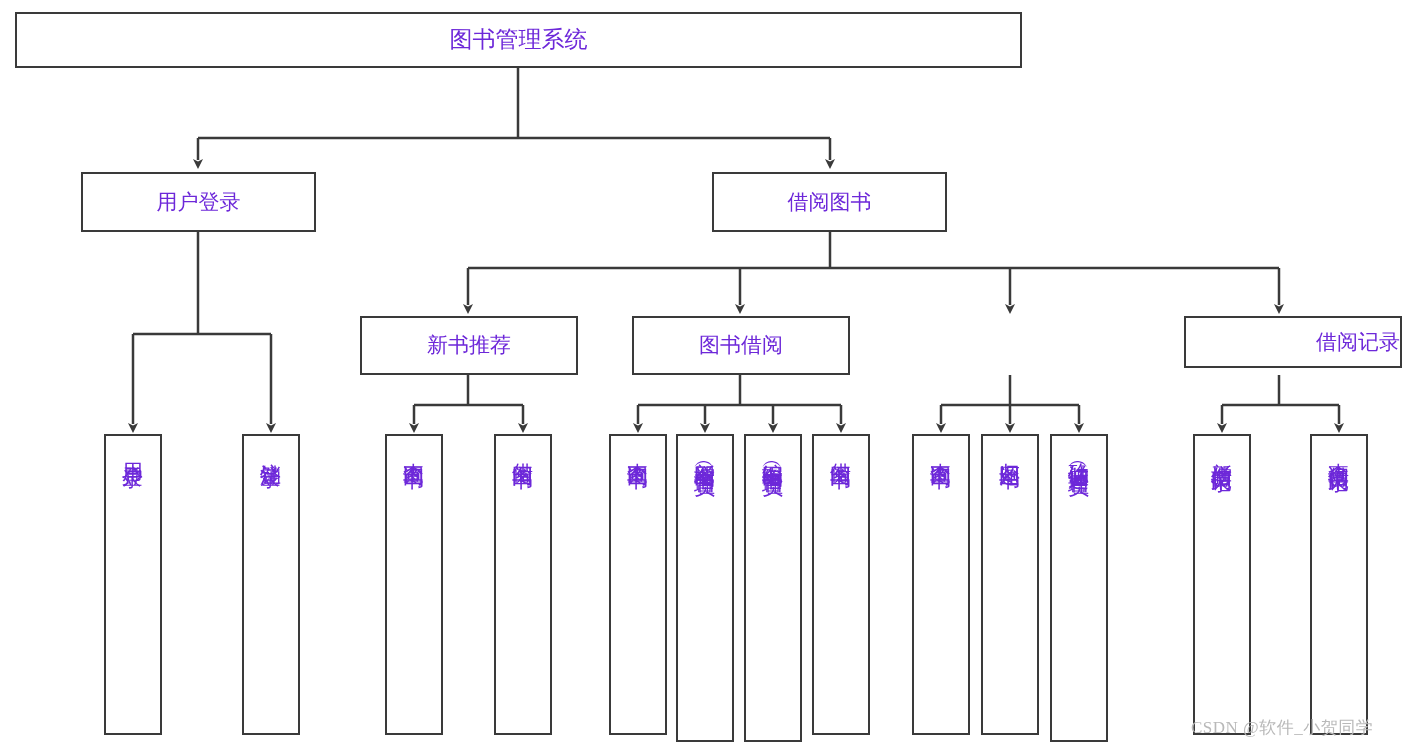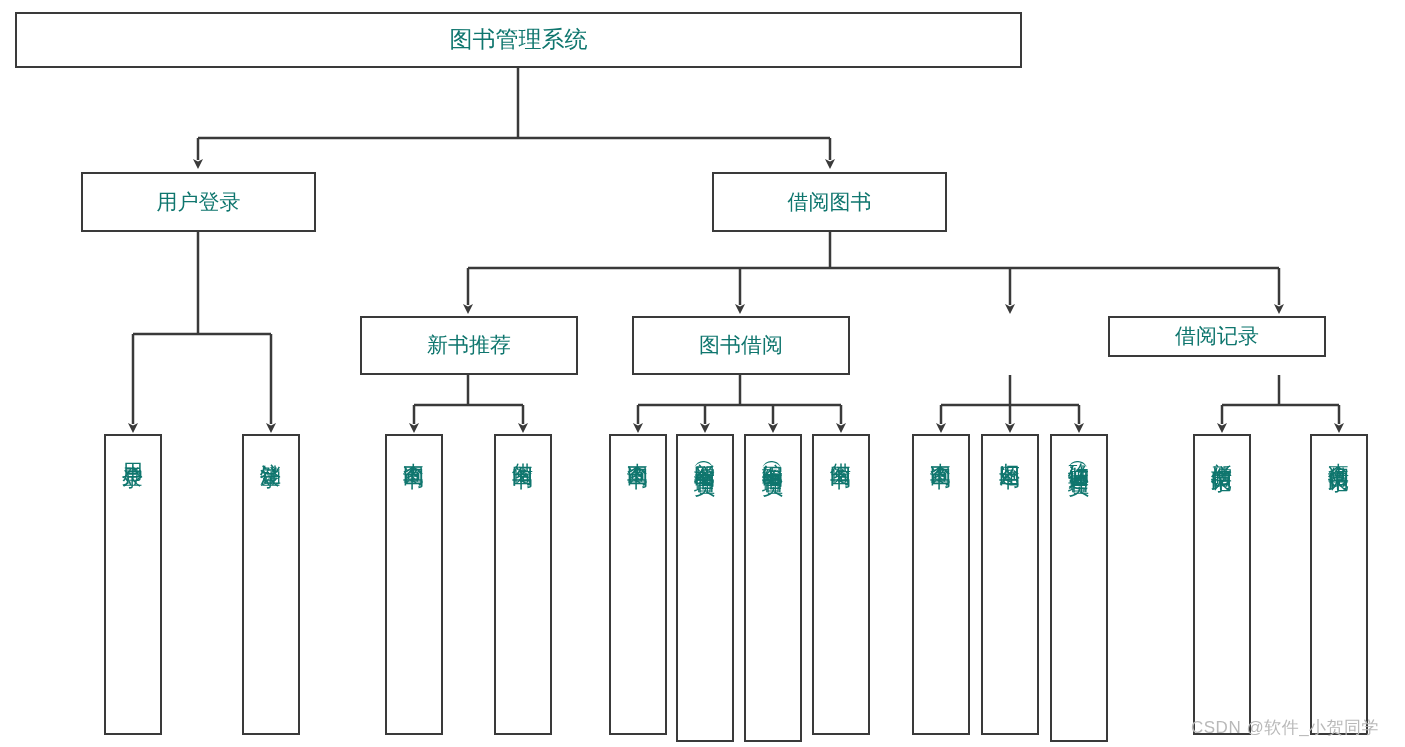--- a/index.html
+++ b/index.html
@@ -24,21 +24,21 @@
     background: #ffffff;
     display: flex;
     align-items: center;
     justify-content: center;
     color: #1a1a1a;
   }
   .node-label {
     display: block;
     text-align: center;
     line-height: 1.18;
-    color: #0f766e;
+    color: #6d28d9;
     white-space: pre;
   }
   
   .node.root { }
   .node.root .node-label { font-size: 23px; }
   
   .node.branch .node-label { font-size: 21px; }
   
   .node.leaf {
     padding-top: 10px;
@@ -61,20 +61,21 @@
     width: 1405px;
     height: 747px;
     pointer-events: none;
   }
   .watermark {
     position: absolute;
     font-size: 17px;
     color: #b9b9b9;
     white-space: nowrap;
     letter-spacing: 0.5px;
+    font-family: Liberation Serif, serif;
   }
 </style>
 </head>
 <body>
 
 <div id="canvas">
 
   <svg class="links" viewBox="0 0 1405 747">
     <defs>
       <marker id="arrow" markerWidth="12" markerHeight="12" refX="1" refY="5" orient="auto" markerUnits="userSpaceOnUse">
@@ -135,21 +136,21 @@
   <div class="node branch" style="left:712px; top:172px; width:235px; height:60px;">
     <span class="node-label">借阅图书</span>
   </div>
 
   <div class="node branch" style="left:360px; top:316px; width:218px; height:59px;">
     <span class="node-label">新书推荐</span>
   </div>
   <div class="node branch" style="left:632px; top:316px; width:218px; height:59px;">
     <span class="node-label">图书借阅</span>
   </div>
-  <div class="node branch" style="left:1108px; top:316px; width:218px; height:41px;">
+  <div class="node branch" style="left:1184px; top:316px; width:218px; height:52px;justify-content:flex-end;">
     <span class="node-label">借阅记录</span>
   </div>
 
   <div class="node leaf" style="left:104px; top:434px; width:58px; height:301px;">
     <span class="node-label">用户登录</span>
   </div>
   <div class="node leaf" style="left:242px; top:434px; width:58px; height:301px;">
     <span class="node-label">注销登录</span>
   </div>
 

